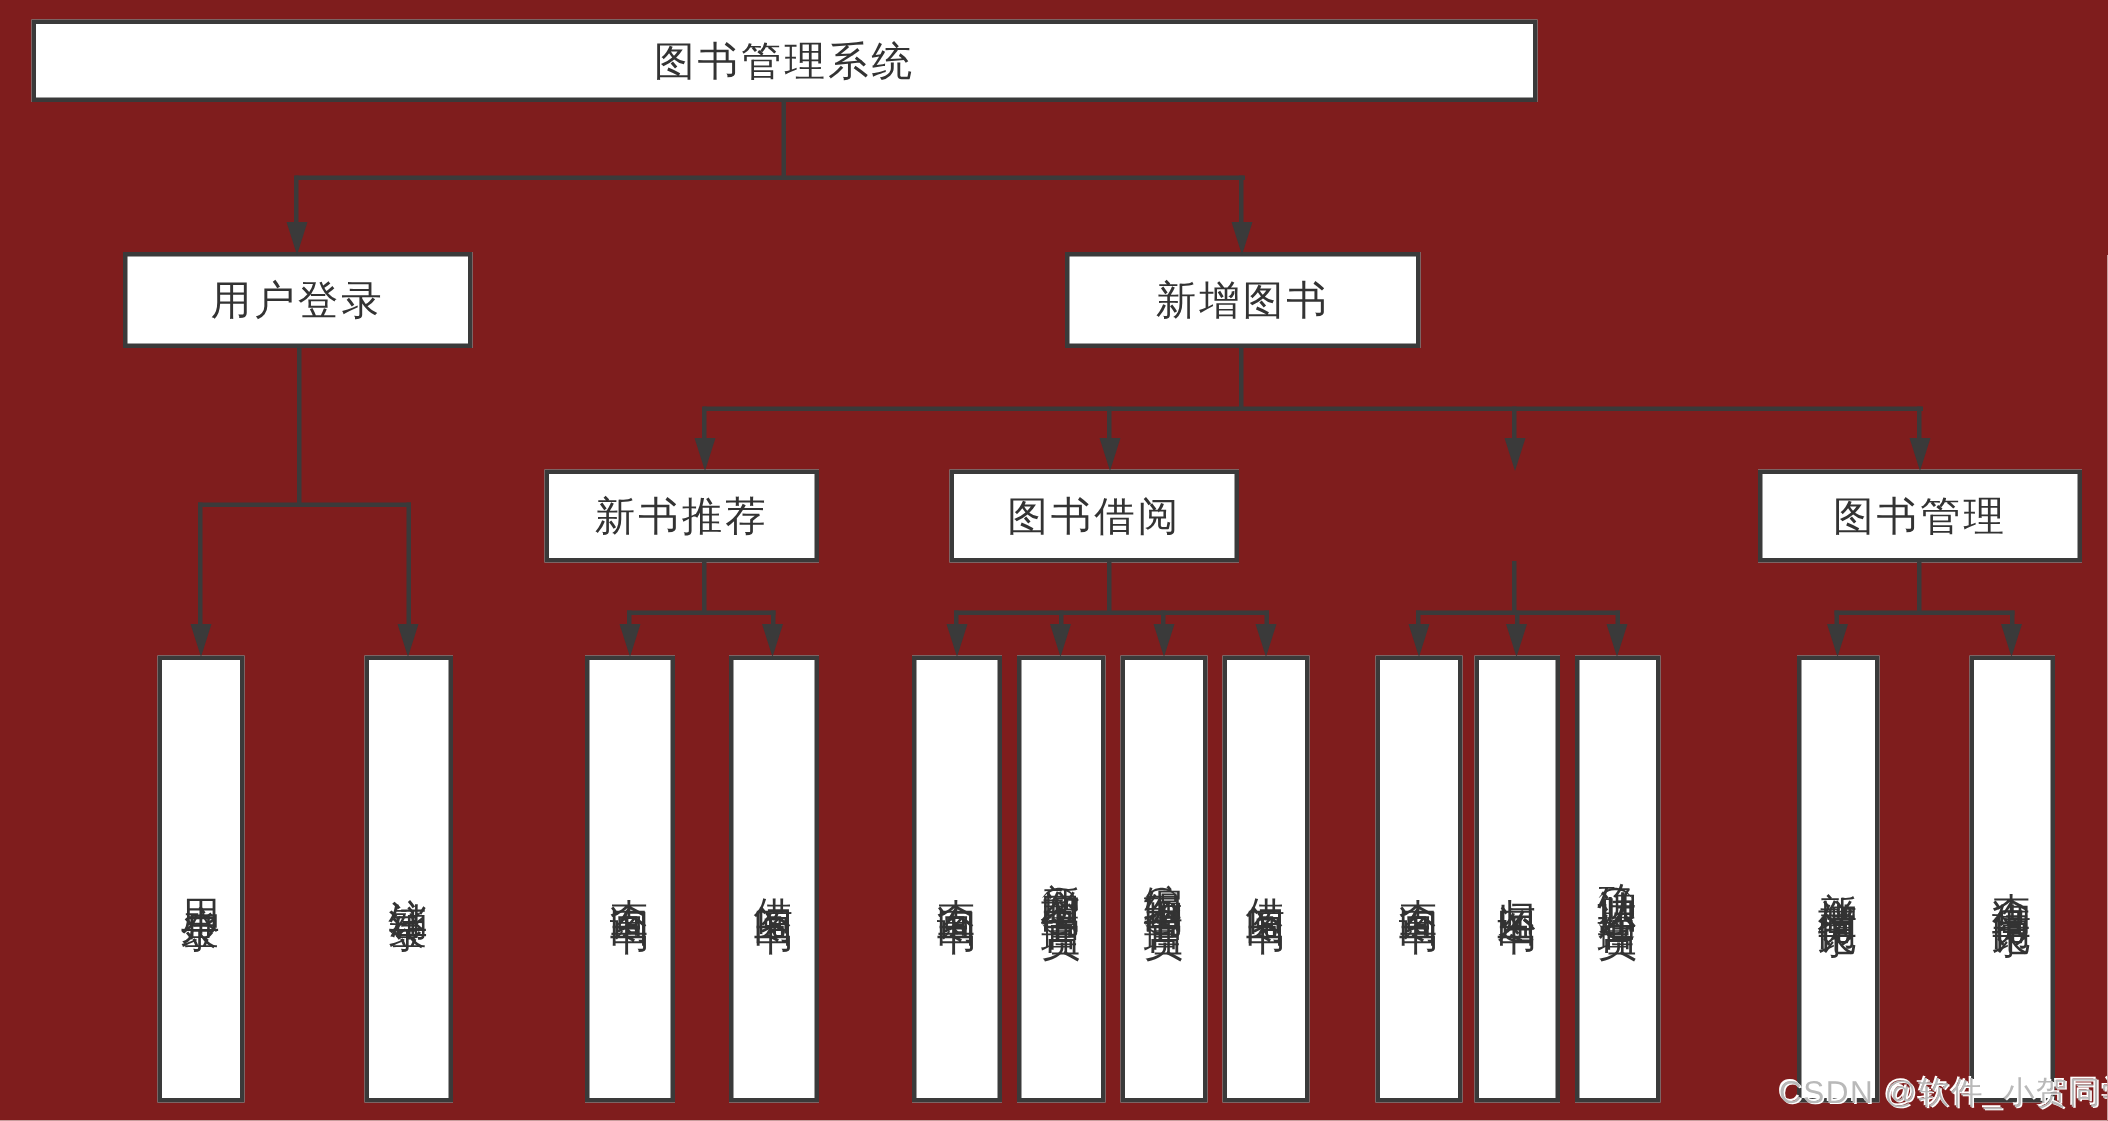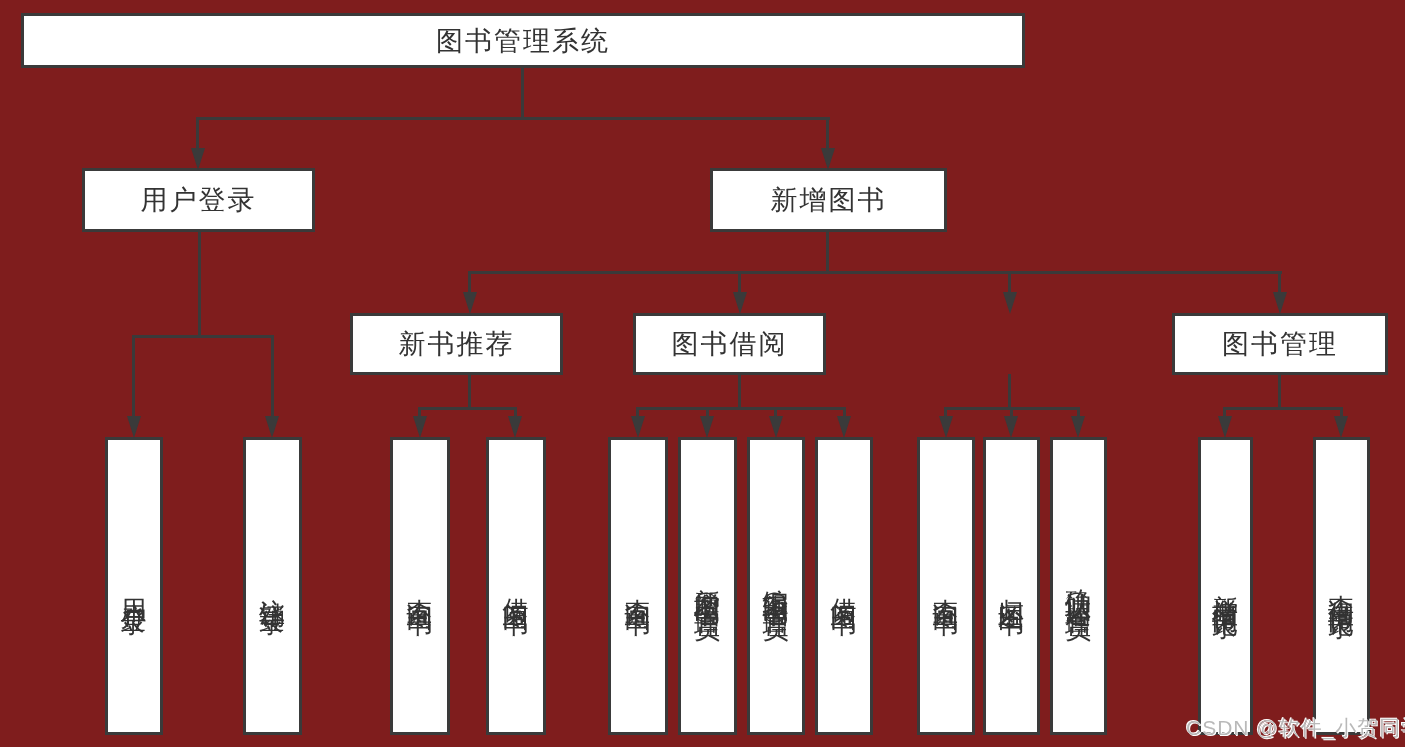--- a/index.html
+++ b/index.html
@@ -58,21 +58,21 @@
 <body>
 
 <div class="canvas">
 
   <div class="node h" style="left:21px;top:13px;width:1004px;height:55px">图书管理系统</div>
 
   <div class="node h" style="left:82px;top:168px;width:233px;height:64px">用户登录</div>
 
   <div class="node h" style="left:710px;top:168px;width:237px;height:64px">新增图书</div>
 
-  <div class="node h" style="left:350px;top:313px;width:213px;height:62px">新书推荐</div>
+  <div class="node h" style="left:363px;top:313px;width:183px;height:62px">新书推荐</div>
 
   <div class="node h" style="left:633px;top:313px;width:193px;height:62px">图书借阅</div>
 
 
   <div class="node h" style="left:1172px;top:313px;width:216px;height:62px">图书管理</div>
 
   <div class="node leaf" style="left:105px;top:437px;width:58px;height:298px">
     <span class="vtext">用户登录</span>
   </div>
 

